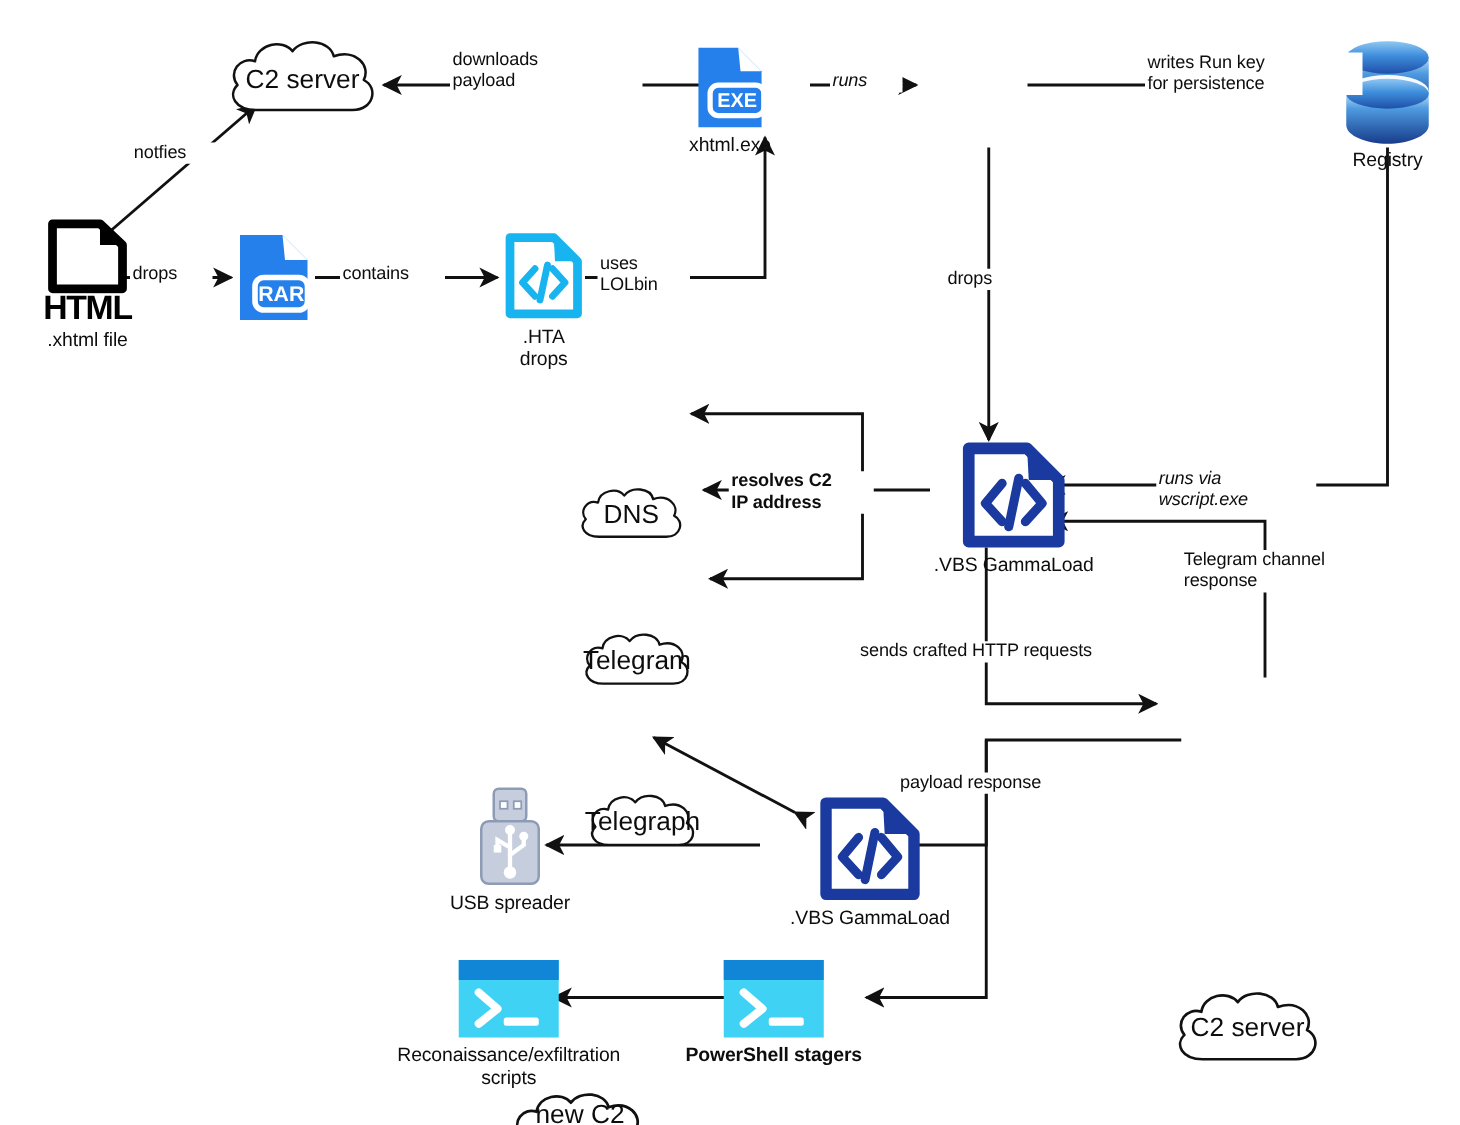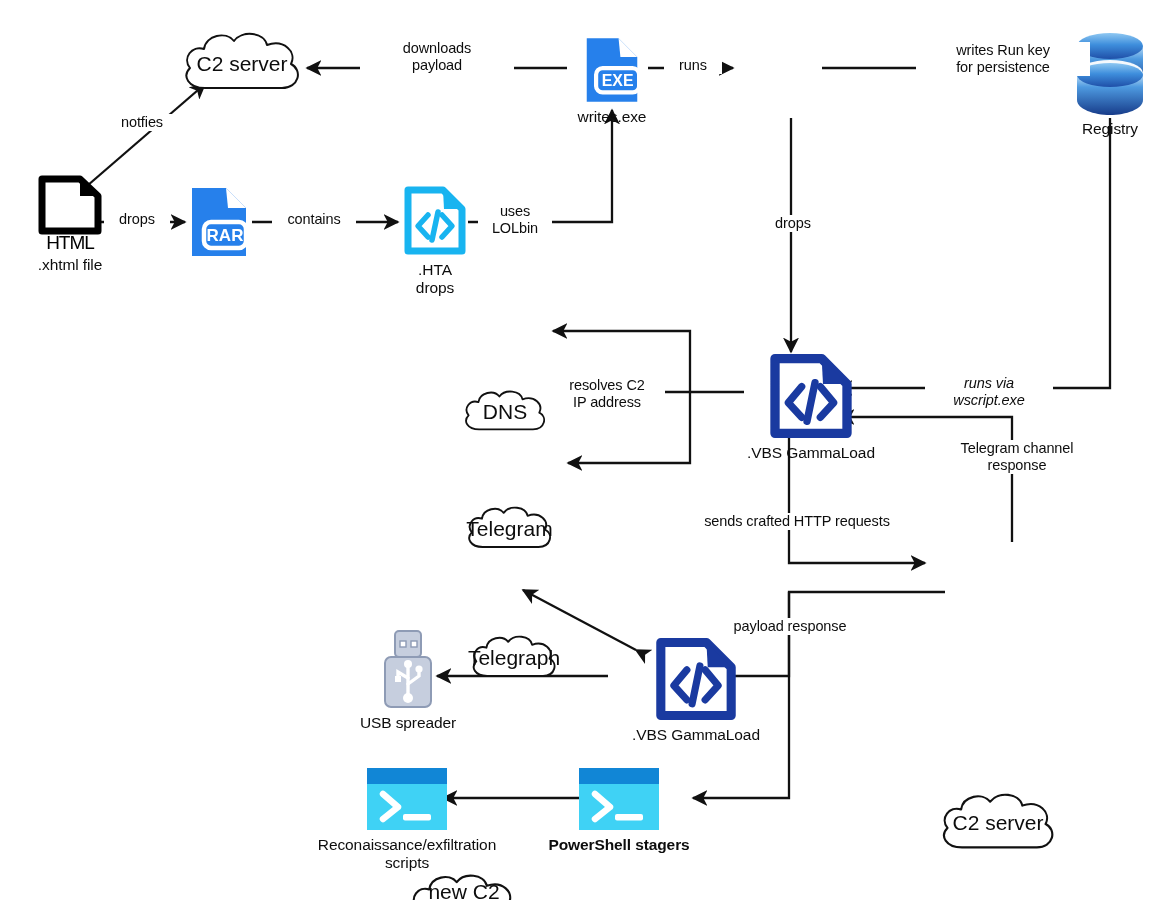--- a/index.html
+++ b/index.html
@@ -37,21 +37,20 @@
     color: #0d0d0d;
     text-align: center;
     line-height: 1.15;
     white-space: pre-line;
     letter-spacing: -0.1px;
   }
   .edge-label {
     position: absolute;
     font-size: 14.5px;
     color: #0d0d0d;
-    text-align: center;
     line-height: 1.18;
     white-space: pre-line;
     letter-spacing: -0.1px;
     background: #ffffff;
     padding: 0 2px;
   }
   .cloud-text {
     position: absolute;
     left: 0;
     top: 0;
@@ -62,22 +61,22 @@
     justify-content: center;
     font-size: 21px;
     color: #0d0d0d;
     text-align: right;
     line-height: 1.1;
     white-space: pre-line;
     pointer-events: none;
   }
   .cloudwrap { position: relative; }
   .htmltext {
-    font-size: 19px;
-    font-weight: 400;
+    font-size: 27px;
+    font-weight: 700;
     color: #000000;
     letter-spacing: -1px;
     margin-top: -2px;
     line-height: 1;
   }
 </style>
 </head>
 <body>
 
 <div id="canvas">
@@ -173,28 +172,28 @@
     <svg width="68" height="72" viewBox="0 0 68 72">
       <path d="M7 5 H42 L61 24 V66 H7 Z" fill="#ffffff" stroke="#18B4F0" stroke-width="7" stroke-linejoin="round"></path>
       <path d="M42 5 L61 24 H43 Z" fill="#18B4F0"></path>
       <path d="M27 30 L17 41 L27 52" fill="none" stroke="#18B4F0" stroke-width="5.5" stroke-linecap="round" stroke-linejoin="round"></path>
       <path d="M41 30 L51 41 L41 52" fill="none" stroke="#18B4F0" stroke-width="5.5" stroke-linecap="round" stroke-linejoin="round"></path>
       <path d="M37 27 L31 55" fill="none" stroke="#18B4F0" stroke-width="5.5" stroke-linecap="round"></path>
     </svg>
     <div class="node-label">.HTA drops</div>
   </div>
 
-  <div class="node" style="left:572px; top:36px; width:80px;">
+  <div class="node" style="left:544px; top:36px; width:80px;">
     <svg width="58" height="68" viewBox="0 0 62 72">
       <path d="M4 2 H38 L58 22 V70 H4 Z" fill="#2680EB"></path>
       <path d="M38 2 L58 22 H40 Z" fill="#ffffff"></path>
       <rect x="14" y="34" width="46" height="26" rx="7" fill="none" stroke="#ffffff" stroke-width="4.5"></rect>
       <text x="37" y="53" font-family="Liberation Sans, sans-serif" font-size="17" font-weight="700" fill="#ffffff" text-anchor="middle">EXE</text>
     </svg>
-    <div class="node-label">writes.exe</div>
+    <div class="node-label">xhtml.exe</div>
   </div>
 
 
   <div class="node" style="left:1062px; top:30px; width:96px;">
     <svg width="82" height="86" viewBox="0 0 82 86">
       <path d="M8 16 V44 C8 53 25 59 41 59 C57 59 74 53 74 44 V16 Z" fill="url(#dbBody)"></path>
       <ellipse cx="41" cy="16" rx="33" ry="13" fill="url(#dbTop)"></ellipse>
       <ellipse cx="41" cy="43" rx="33" ry="13" fill="#ffffff" opacity="0.95"></ellipse>
       <path d="M8 45 V70 C8 79 25 85 41 85 C57 85 74 79 74 70 V45 Z" fill="url(#dbBody)"></path>
       <ellipse cx="41" cy="45" rx="33" ry="12" fill="url(#dbTop)"></ellipse>
@@ -300,26 +299,26 @@
     <div class="node-label">PowerShell stagers</div>
   </div>
 
   <div class="edge-label" style="left:105px; top:114px; width:70px;">notfies</div>
   <div class="edge-label" style="left:104px; top:211px; width:62px;">drops</div>
   <div class="edge-label" style="left:272px; top:211px; width:80px;">contains</div>
   <div class="edge-label" style="left:478px; top:203px; width:70px;">uses
 LOLbin</div>
   <div class="edge-label" style="left:360px; top:40px; width:150px;">downloads
 payload</div>
-  <div class="edge-label" style="left:664px; top:57px; width:54px;">runs</div>
+  <div class="edge-label" style="left:664px; top:57px; width:54px;font-style:italic;">runs</div>
   <div class="edge-label" style="left:916px; top:42px; width:170px;">writes Run key
 for persistence</div>
   <div class="edge-label" style="left:756px; top:215px; width:70px;">drops</div>
   <div class="edge-label" style="left:925px; top:375px; width:124px;font-style:italic;">runs via
 wscript.exe</div>
-  <div class="edge-label" style="left:549px; top:377px; width:112px;">resolves C2
+  <div class="edge-label" style="left:583px; top:377px; width:112px;font-weight:bold;">resolves C2
 IP address</div>
   <div class="edge-label" style="left:686px; top:500px; width:218px;margin-top:13px;">sends crafted HTTP requests</div>
   <div class="edge-label" style="left:945px; top:440px; width:140px;">Telegram channel
 response</div>
   <div class="edge-label" style="left:718px; top:618px; width:140px;">payload response</div>
 
 </div>
 
 </body></html>

